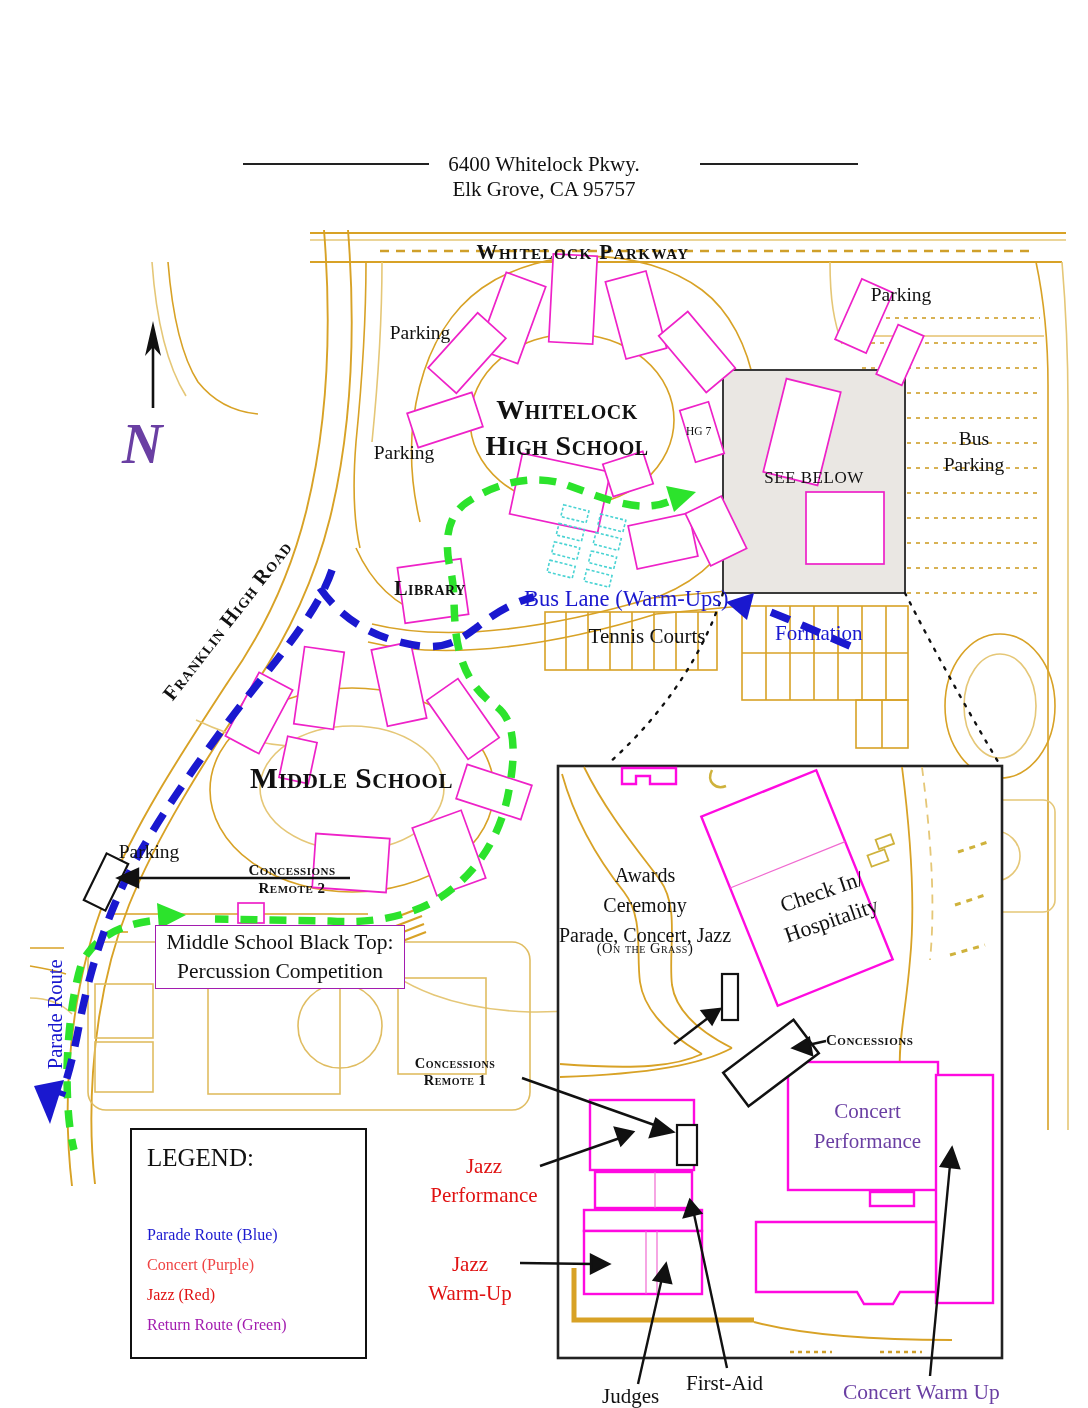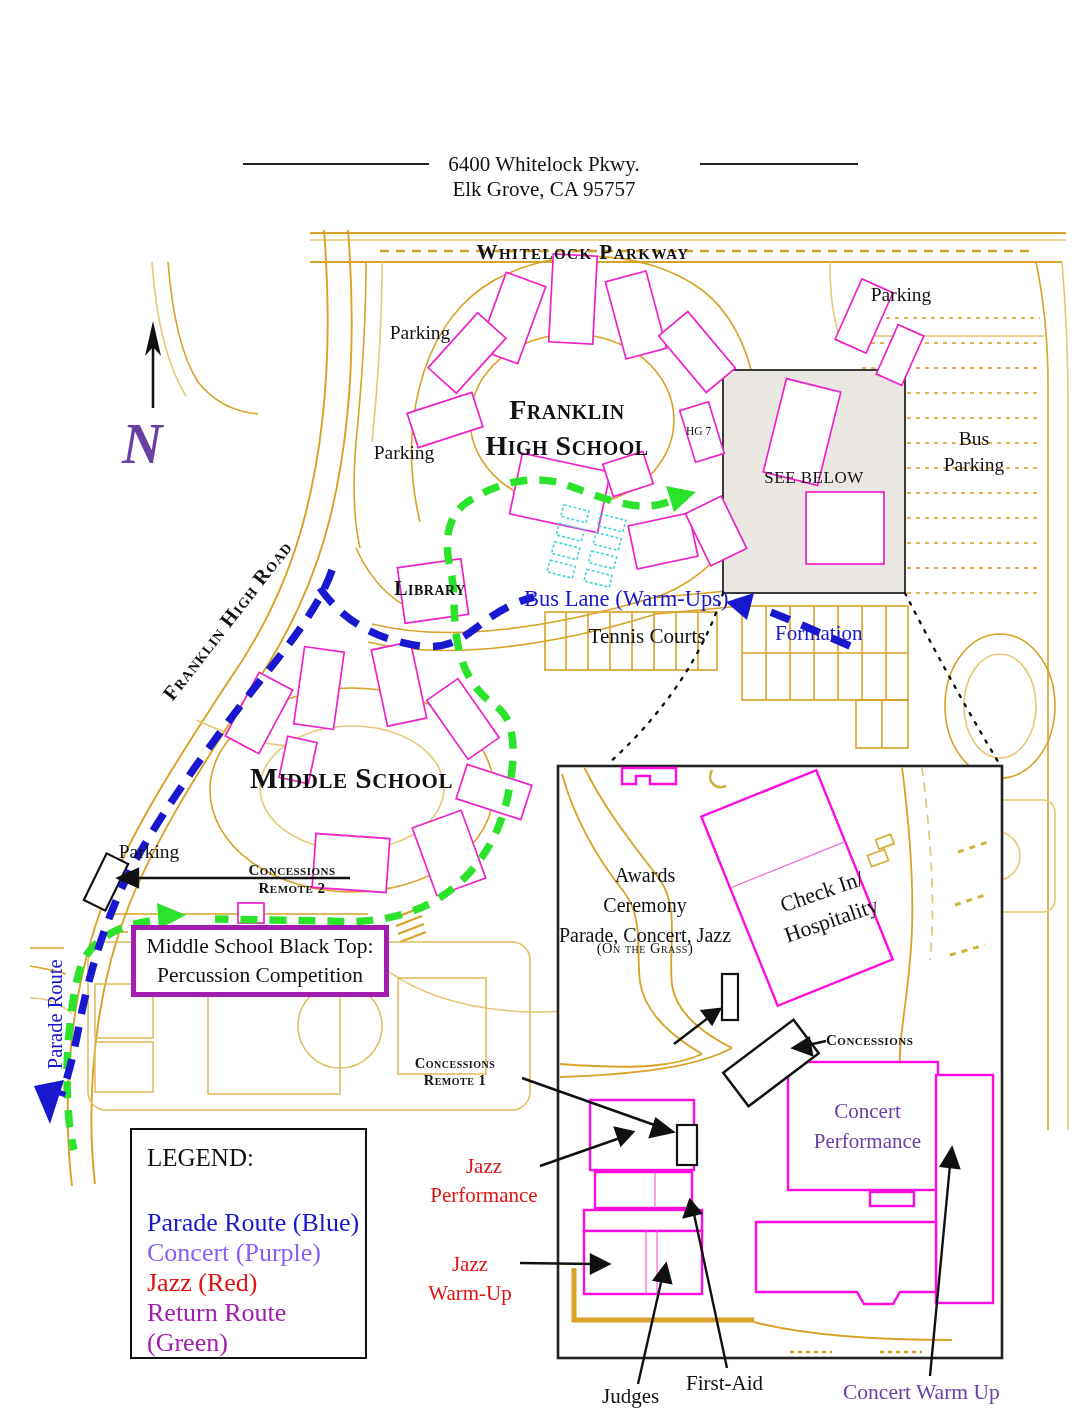--- a/index.html
+++ b/index.html
@@ -13,26 +13,26 @@
   .blue{color:#1a18cf;}
   .red{color:#e01212;}
   .purple{color:#6a3fa3;}
   .wrap{white-space:normal;}
   #title{position:absolute;left:0;right:0;top:88px;text-align:center;
          font-variant-caps:small-caps;font-weight:600;font-size:55px;letter-spacing:2px;color:#5b2c87;}
   .addr{position:absolute;left:0;right:0;text-align:center;font-size:21px;color:#111;}
   .rule{position:absolute;height:2px;background:#222;}
   #legend{position:absolute;left:130px;top:1128px;width:237px;height:231px;
           border:2.5px solid #111;background:#fff;box-sizing:border-box;padding:14px 0 0 15px;}
-  #legend .lg-title{font-size:25px;margin-bottom:36px;}
-  #legend .lg-item{font-size:26px;line-height:30px;}
-  .li0{color:#1a18cf}.li1{color:#8b5cf6}.li2{color:#e01212}.li3{color:#a21caf}
+  #legend .lg-title{font-size:25px;margin-bottom:48px;}
+  #legend .lg-item{font-size:16px;line-height:30px;}
+  .li0{color:#1a18cf}.li1{color:#ef4444}.li2{color:#e01212}.li3{color:#a21caf}
   #compass-n{position:absolute;left:122px;top:412px;font-size:56px;color:#6a3fa3;
              font-style:italic;font-weight:bold;}
-  .box-note{background:#fff;border:5px solid #a21caf;padding:2px 6px;}
+  .box-note{background:#fff;border:1px solid #a21caf;padding:2px 6px;margin-left:24px;}
 </style>
 </head>
 <body>
 
 <div id="page">
 
   <div class="rule" style="left:243px;top:163px;width:186px;"></div>
   <div class="rule" style="left:700px;top:163px;width:158px;"></div>
   <div class="addr" style="top:152px;">6400 Whitelock Pkwy.</div>
   <div class="addr" style="top:177px;">Elk Grove, CA 95757</div>
@@ -313,21 +313,21 @@
       <line x1="153" y1="408" x2="153" y2="344" stroke="#111" stroke-width="2.6"></line>
       <polygon points="153,321 145,356 153,347 161,356" fill="#111"></polygon>
     </g>
   </svg>
 
   <div class="lbl sc w6 ctr" style="left:428px;top:240px;width:310px;font-size:21px;letter-spacing:1.5px;">Whitelock Parkway</div>
   <div class="lbl ctr" style="left:856px;top:283px;width:90px;font-size:19.5px;">Parking</div>
   <div class="lbl ctr" style="left:375px;top:321px;width:90px;font-size:19.5px;">Parking</div>
   <div class="lbl ctr" style="left:359px;top:441px;width:90px;font-size:19.5px;">Parking</div>
   <div class="lbl sc w6 ctr" style="left:437px;top:392px;width:260px;font-size:28px;line-height:1.3;">
-    <div>Franklin</div>
+    <div>Whitelock</div>
     <div>High School</div>
   </div>
   <div class="lbl" style="left:686px;top:425px;font-size:11.5px;">HG 7</div>
   <div class="lbl ctr" style="left:752px;top:468px;width:124px;font-size:17px;letter-spacing:.5px;">SEE BELOW</div>
   <div class="lbl ctr" style="left:930px;top:426px;width:88px;font-size:19.5px;line-height:1.35;">
     <div>Bus</div>
     <div>Parking</div>
   </div>
   <div class="lbl sc w6 ctr" style="left:370px;top:576px;width:120px;font-size:20px;">Library</div>
   <div class="lbl blue" style="left:524px;top:585px;font-size:22.5px;">Bus Lane (Warm-Ups)</div>

